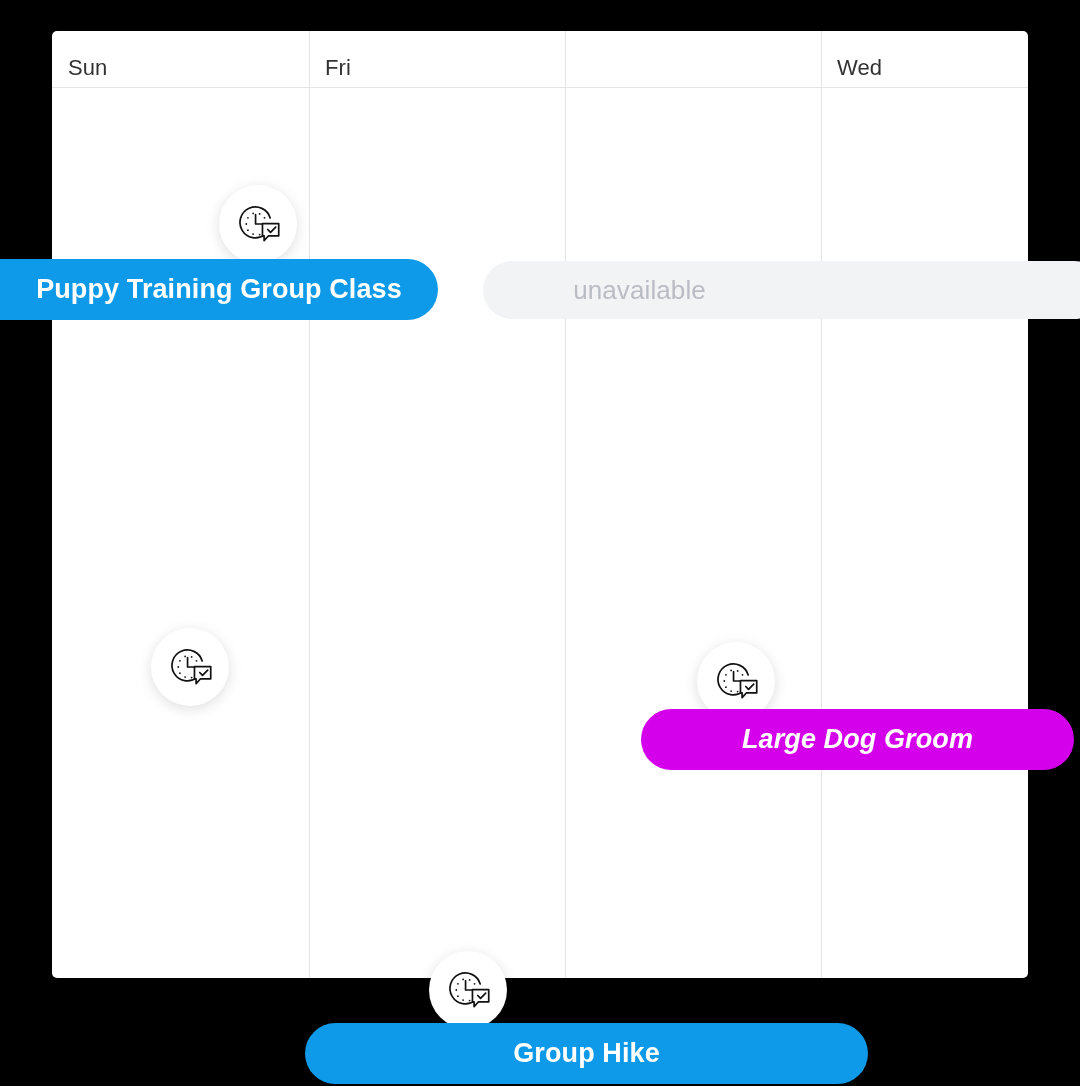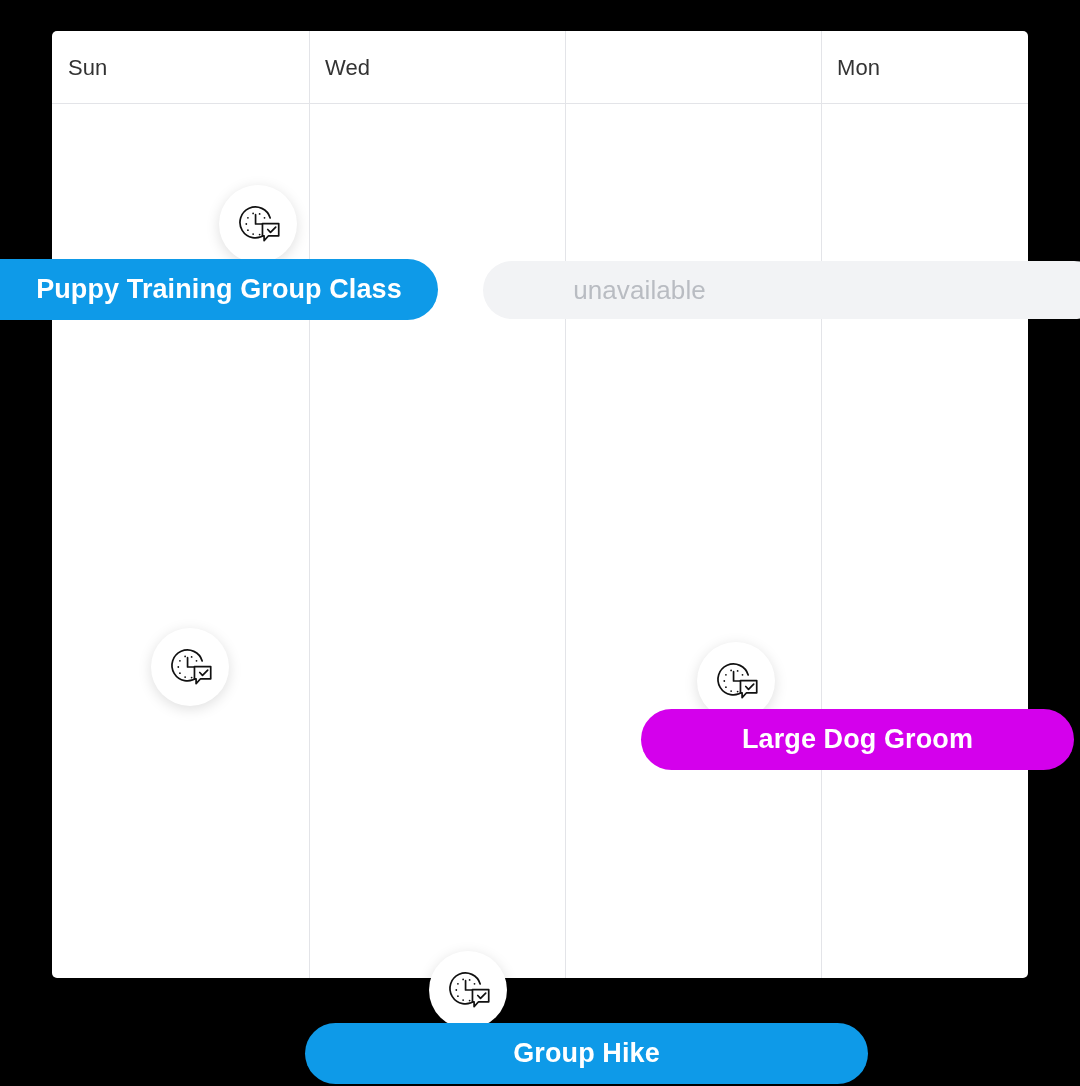--- a/index.html
+++ b/index.html
@@ -32,21 +32,21 @@
     background: #ffffff;
     border-radius: 5px;
     overflow: hidden;
   }
 
   #day-header-row {
     position: absolute;
     left: 0;
     top: 0;
     width: 100%;
-    height: 73px;
+    height: 57px;
     border-bottom: 1px solid #e3e4e8;
     box-sizing: border-box;
   }
 
   .day-header {
     position: absolute;
     top: 0;
     height: 73px;
     display: flex;
     align-items: center;
@@ -124,24 +124,24 @@
 
 <div id="stage">
 
   <div id="calendar-card">
 
     <div id="day-header-row">
       <div class="day-header" style="left:0px;width:257px;">
         <span class="day-header-label">Sun</span>
       </div>
       <div class="day-header" style="left:257px;width:256px;">
-        <span class="day-header-label">Wed</span>
+        <span class="day-header-label">Fri</span>
       </div>
       <div class="day-header" style="left:769px;width:207px;">
-        <span class="day-header-label">Mon</span>
+        <span class="day-header-label">Wed</span>
       </div>
     </div>
 
     <div class="col-divider" style="left:257px;"></div>
     <div class="col-divider" style="left:513px;"></div>
     <div class="col-divider" style="left:769px;"></div>
 
   </div>
 
   <div class="icon-badge layer-badge-under" style="left:219px;top:185px;">
@@ -201,21 +201,21 @@
         <circle cx="19.6" cy="39.6" r="1.1" fill="#111" stroke="none"></circle>
         <circle cx="26" cy="44.4" r="1.1" fill="#111" stroke="none"></circle>
         <circle cx="34" cy="45" r="1.1" fill="#111" stroke="none"></circle>
         <path d="M29 20.5V32h9.5"></path>
         <path d="M37.5 31.5h20v15H45l-5.5 6v-6h-2z" fill="#ffffff"></path>
         <path d="M44 38.8l3.4 3.6 6.4-6.6"></path>
       </svg>
     </span>
   </div>
   <div class="event-pill pill-magenta layer-pill" style="left:641px;top:709px;width:433px;height:61px;">
-    <span class="pill-label" style="">Large Dog Groom</span>
+    <span class="pill-label" style="font-style:italic;">Large Dog Groom</span>
   </div>
 
   <div class="icon-badge layer-badge-under" style="left:429px;top:951px;">
     <span>
       <svg viewBox="0 0 64 64" fill="none" stroke="#111111" stroke-width="2.1" stroke-linecap="round" stroke-linejoin="round">
         <path d="M47 24.5A19 19 0 1 0 40.5 45"></path>
         <circle cx="26" cy="19" r="1.1" fill="#111" stroke="none"></circle>
         <circle cx="34" cy="19.6" r="1.1" fill="#111" stroke="none"></circle>
         <circle cx="40" cy="24.4" r="1.1" fill="#111" stroke="none"></circle>
         <circle cx="19.6" cy="24.4" r="1.1" fill="#111" stroke="none"></circle>

